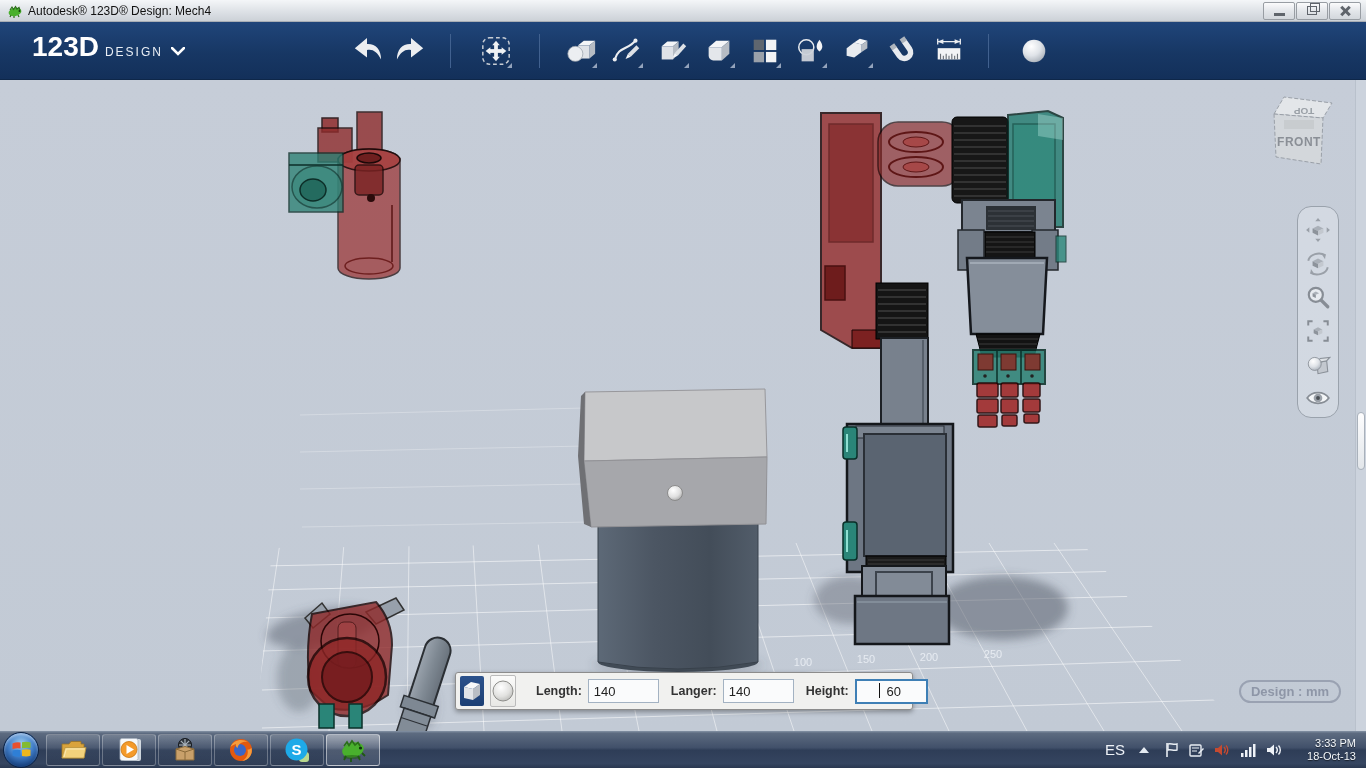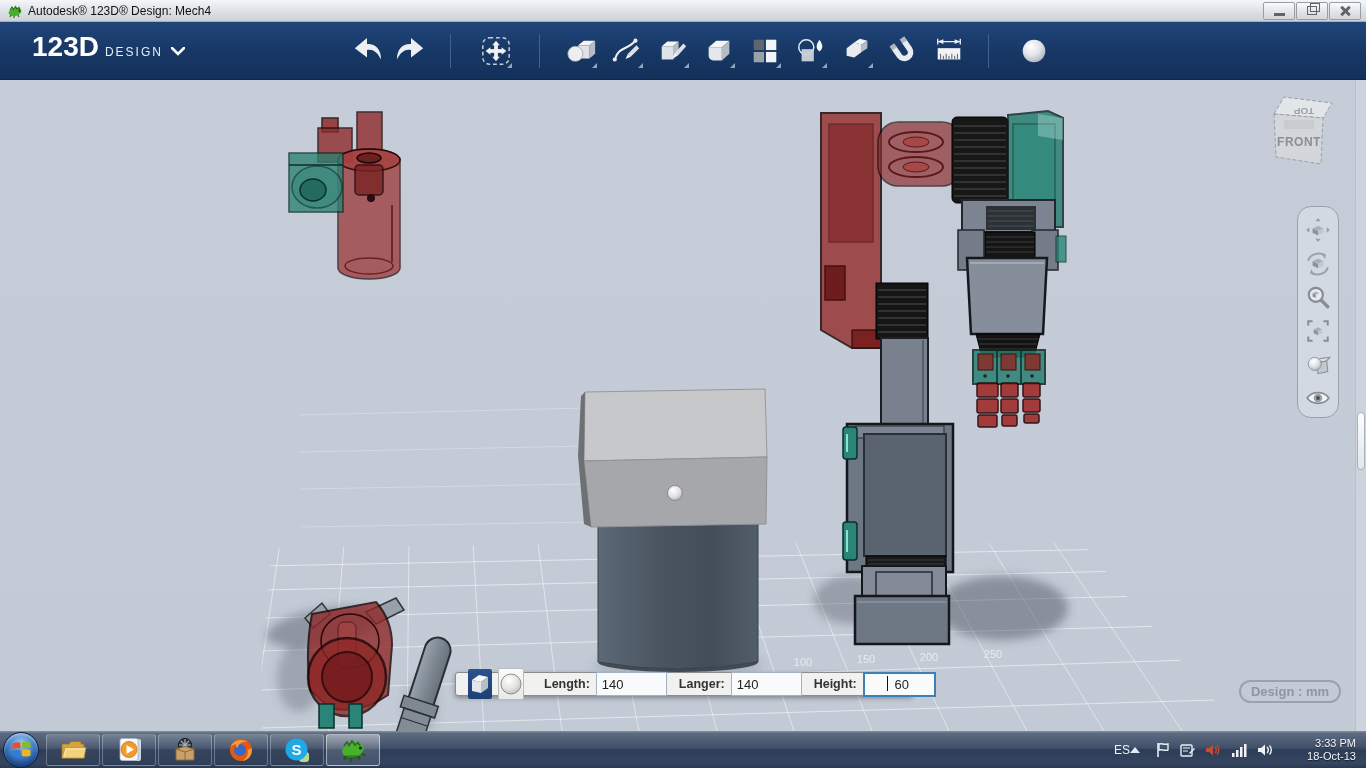--- a/index.html
+++ b/index.html
@@ -52,23 +52,23 @@
     border:1px solid #9aa2ac;border-radius:14px;background:rgba(238,241,245,.35);
     display:flex;flex-direction:column;align-items:center;padding-top:8px;box-sizing:border-box;}
   .navtool{width:30px;height:30px;margin-bottom:4px;display:flex;align-items:center;justify-content:center;cursor:pointer;}
 
   
   .vscroll{position:absolute;right:0;top:0;width:10px;height:100%;background:#ccd3dd;border-left:1px solid #b9c1cc;}
   .vscroll .thumb{position:absolute;left:1px;top:332px;width:8px;height:58px;border-radius:4px;
     background:linear-gradient(#fdfdfe,#e2e6ea);border:1px solid #a9b1bb;box-sizing:border-box;cursor:pointer;}
 
   
-  .dialog{position:absolute;left:455px;top:592px;width:458px;height:24px;background:#f1f1ef;
+  .dialog{position:absolute;left:455px;top:592px;width:458px;height:38px;background:#f1f1ef;
     border:1px solid #8c8c8c;border-radius:3px;box-shadow:0 2px 5px rgba(0,0,0,.35);
-    display:flex;align-items:center;padding:0 12px;box-sizing:border-box;}
+    display:flex;align-items:center;padding:0 4px;box-sizing:border-box;}
   .shape-btn{width:44px;height:30px;border-radius:2px;display:flex;align-items:center;justify-content:center;cursor:pointer;}
   .shape-btn.selected{background:linear-gradient(#2c528c,#1c3f74);}
   .shape-btn.plain{background:linear-gradient(#fbfbfa,#e8e8e5);border:1px solid #bbb;width:38px;margin-left:6px;}
   .dlg-sep{width:1px;height:30px;background:#c8c8c4;margin:0 10px;}
   .field{display:flex;align-items:center;margin-right:12px;}
   .field label{font-size:12.5px;font-weight:bold;color:#333;margin-right:6px;}
   .field .inwrap{position:relative;}
   .field input{width:64px;height:22px;border:1px solid #a3b2c2;background:#fafbfc;font-family:"Liberation Sans",sans-serif;
     font-size:13px;color:#222;padding:0 0 0 5px;outline:none;}
   .field input.focused{border:2px solid #3e7fb5;height:21px;text-align:center;}
@@ -85,25 +85,25 @@
     display:flex;align-items:center;}
   .startorb{width:34px;height:34px;border-radius:50%;margin:0 6px 0 3px;position:relative;cursor:pointer;
     background:radial-gradient(circle at 50% 32%, #9ecdf0 0%, #3f7cc7 45%, #1a4583 75%, #0d2c5c 100%);
     border:1px solid #0a2246;box-shadow:inset 0 2px 3px rgba(255,255,255,.5);display:flex;align-items:center;justify-content:center;}
   .taskbtn{width:54px;height:32px;margin:0 1px;border-radius:3px;border:1px solid rgba(255,255,255,.28);
     background:linear-gradient(rgba(255,255,255,.16),rgba(255,255,255,.04) 50%,rgba(0,0,0,.10));
     display:flex;align-items:center;justify-content:center;cursor:pointer;box-sizing:border-box;}
   .taskbtn.active{background:linear-gradient(rgba(255,255,255,.42),rgba(255,255,255,.16) 50%,rgba(255,255,255,.08));
     border-color:rgba(255,255,255,.5);}
   .tray{margin-left:auto;display:flex;align-items:center;color:#eef2f7;}
-  .tray .lang{font-size:12px;cursor:pointer;}
+  .tray .lang{font-size:15px;margin-right:14px;cursor:pointer;}
   .tray-up{width:0;height:0;border-left:5px solid transparent;border-right:5px solid transparent;
     border-bottom:6px solid #e4eaf1;margin-right:16px;cursor:pointer;}
   .trayicon{margin-right:10px;cursor:pointer;display:flex;}
-  .clock{text-align:right;font-size:11px;line-height:13px;color:#f3f7fb;margin:0 10px 0 23px;cursor:pointer;
+  .clock{text-align:right;font-size:11px;line-height:13px;color:#f3f7fb;margin:0 10px 0 14px;cursor:pointer;
     text-shadow:0 1px 1px rgba(0,0,0,.6);}
 </style>
 </head>
 <body>
 
 <svg width="0" height="0" style="position:absolute">
   <defs>
     <radialGradient id="tbSphere" cx="38%" cy="30%" r="75%">
       <stop offset="0%" stop-color="#ffffff"></stop>
         <stop offset="55%" stop-color="#dfe3e8"></stop>

